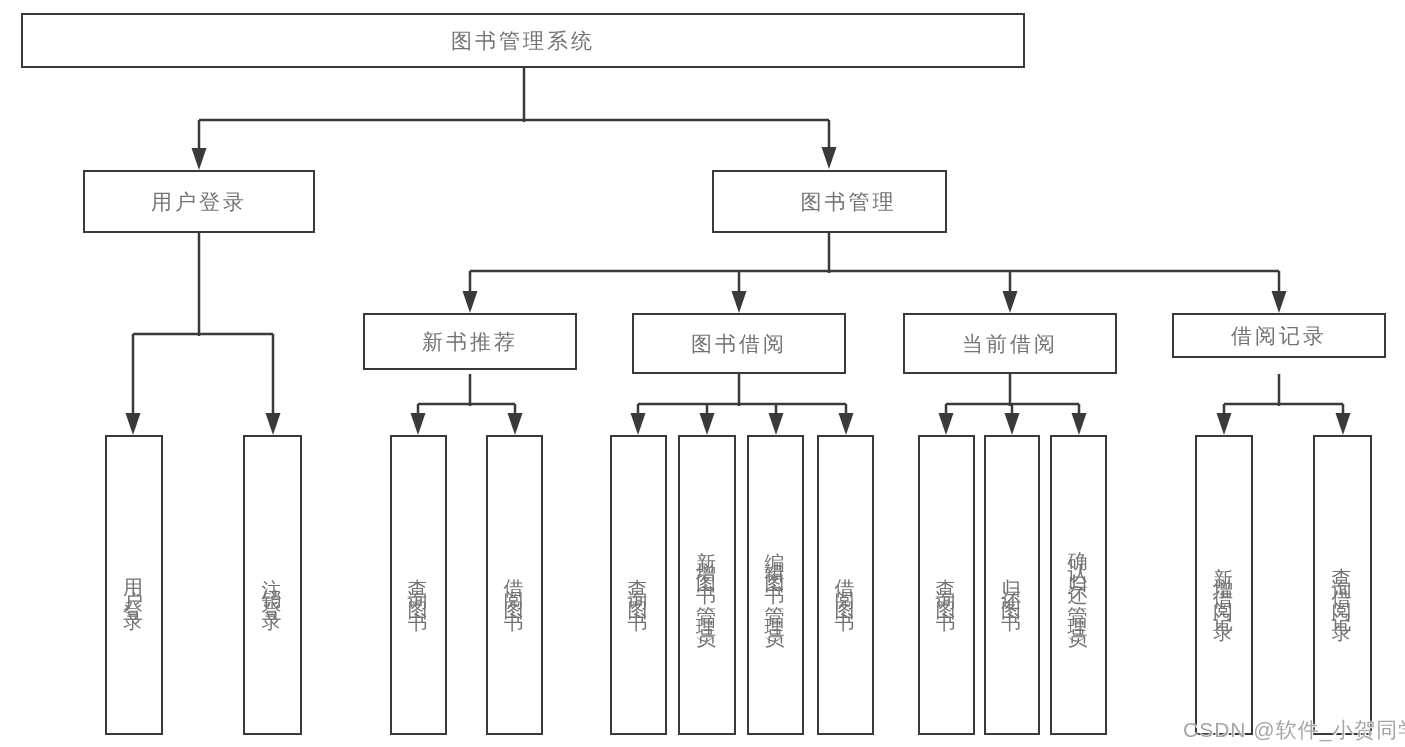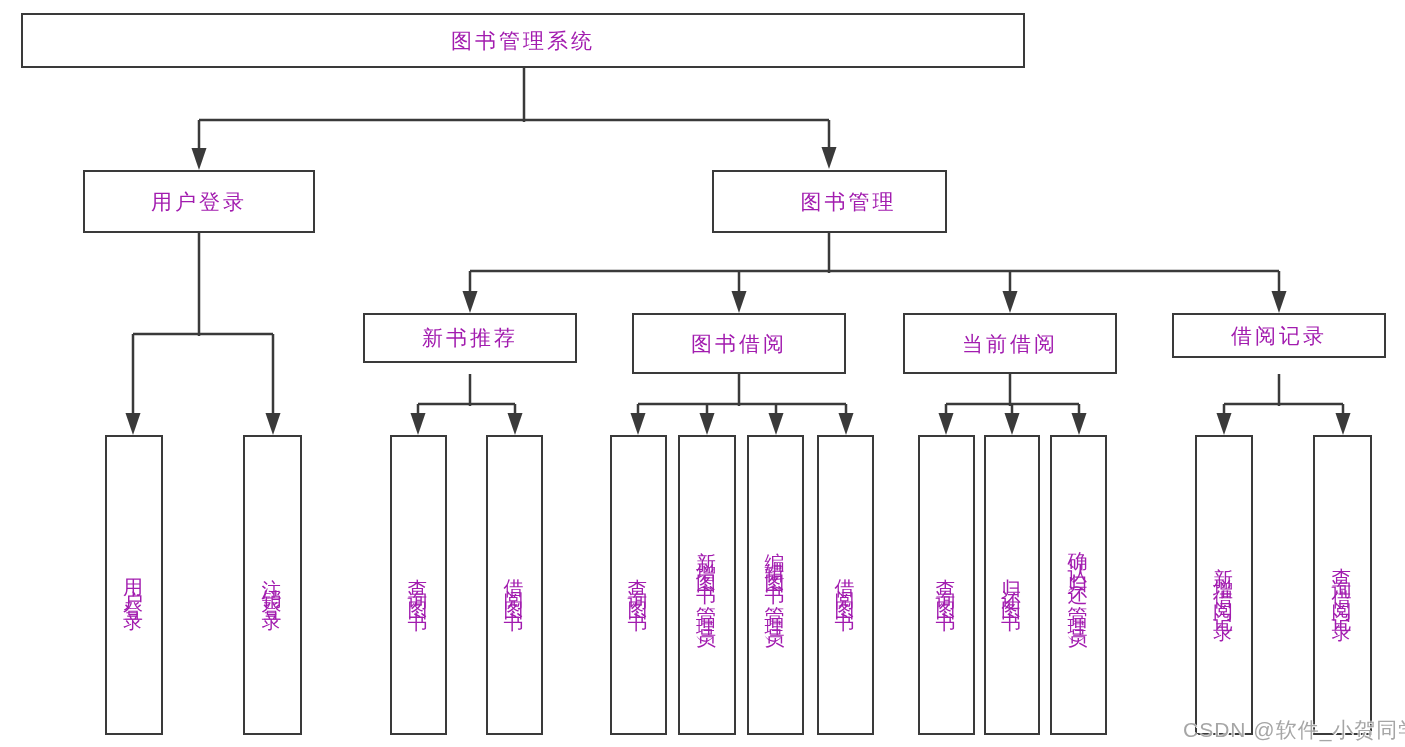--- a/index.html
+++ b/index.html
@@ -10,38 +10,38 @@
     font-family:"Liberation Sans","DejaVu Sans",sans-serif;
     overflow:hidden;
   }
   .connectors{position:absolute;left:0;top:0;z-index:1;}
   .node{
     position:absolute;
     box-sizing:border-box;
     background:#ffffff;
     border:2.5px solid #3a3a3a;
     display:flex;align-items:center;justify-content:center;
-    color:#a21caf;
+    color:#737373;
     font-size:21px;
     letter-spacing:3px;
     z-index:2;
     white-space:nowrap;
     text-align:center;
   }
   .leaf{
     writing-mode:vertical-lr;
     font-size:20px;
     letter-spacing:11px;
     top:435px;height:300px;
     white-space:normal;
   }
   .b-root{left:21px;top:13px;width:1004px;height:55px;}
   .b-l2a{left:83px;top:170px;width:232px;height:63px;}
   .b-l2b{left:712px;top:170px;width:235px;height:63px;padding-left:38px;}
-  .b-l3a{left:363px;top:313px;width:214px;height:50px;}
+  .b-l3a{left:363px;top:313px;width:214px;height:57px;}
   .b-l3b{left:632px;top:313px;width:214px;height:61px;}
   .b-l3c{left:903px;top:313px;width:214px;height:61px;}
   .b-l3d{left:1172px;top:313px;width:214px;height:45px;}
   .b-f1{left:105px;width:58px;}
   .b-f2{left:243px;width:59px;}
   .b-f3{left:390px;width:57px;}
   .b-f4{left:486px;width:57px;}
   .b-f5{left:610px;width:57px;}
   .b-f6{left:678px;width:58px;}
   .b-f7{left:747px;width:57px;}

